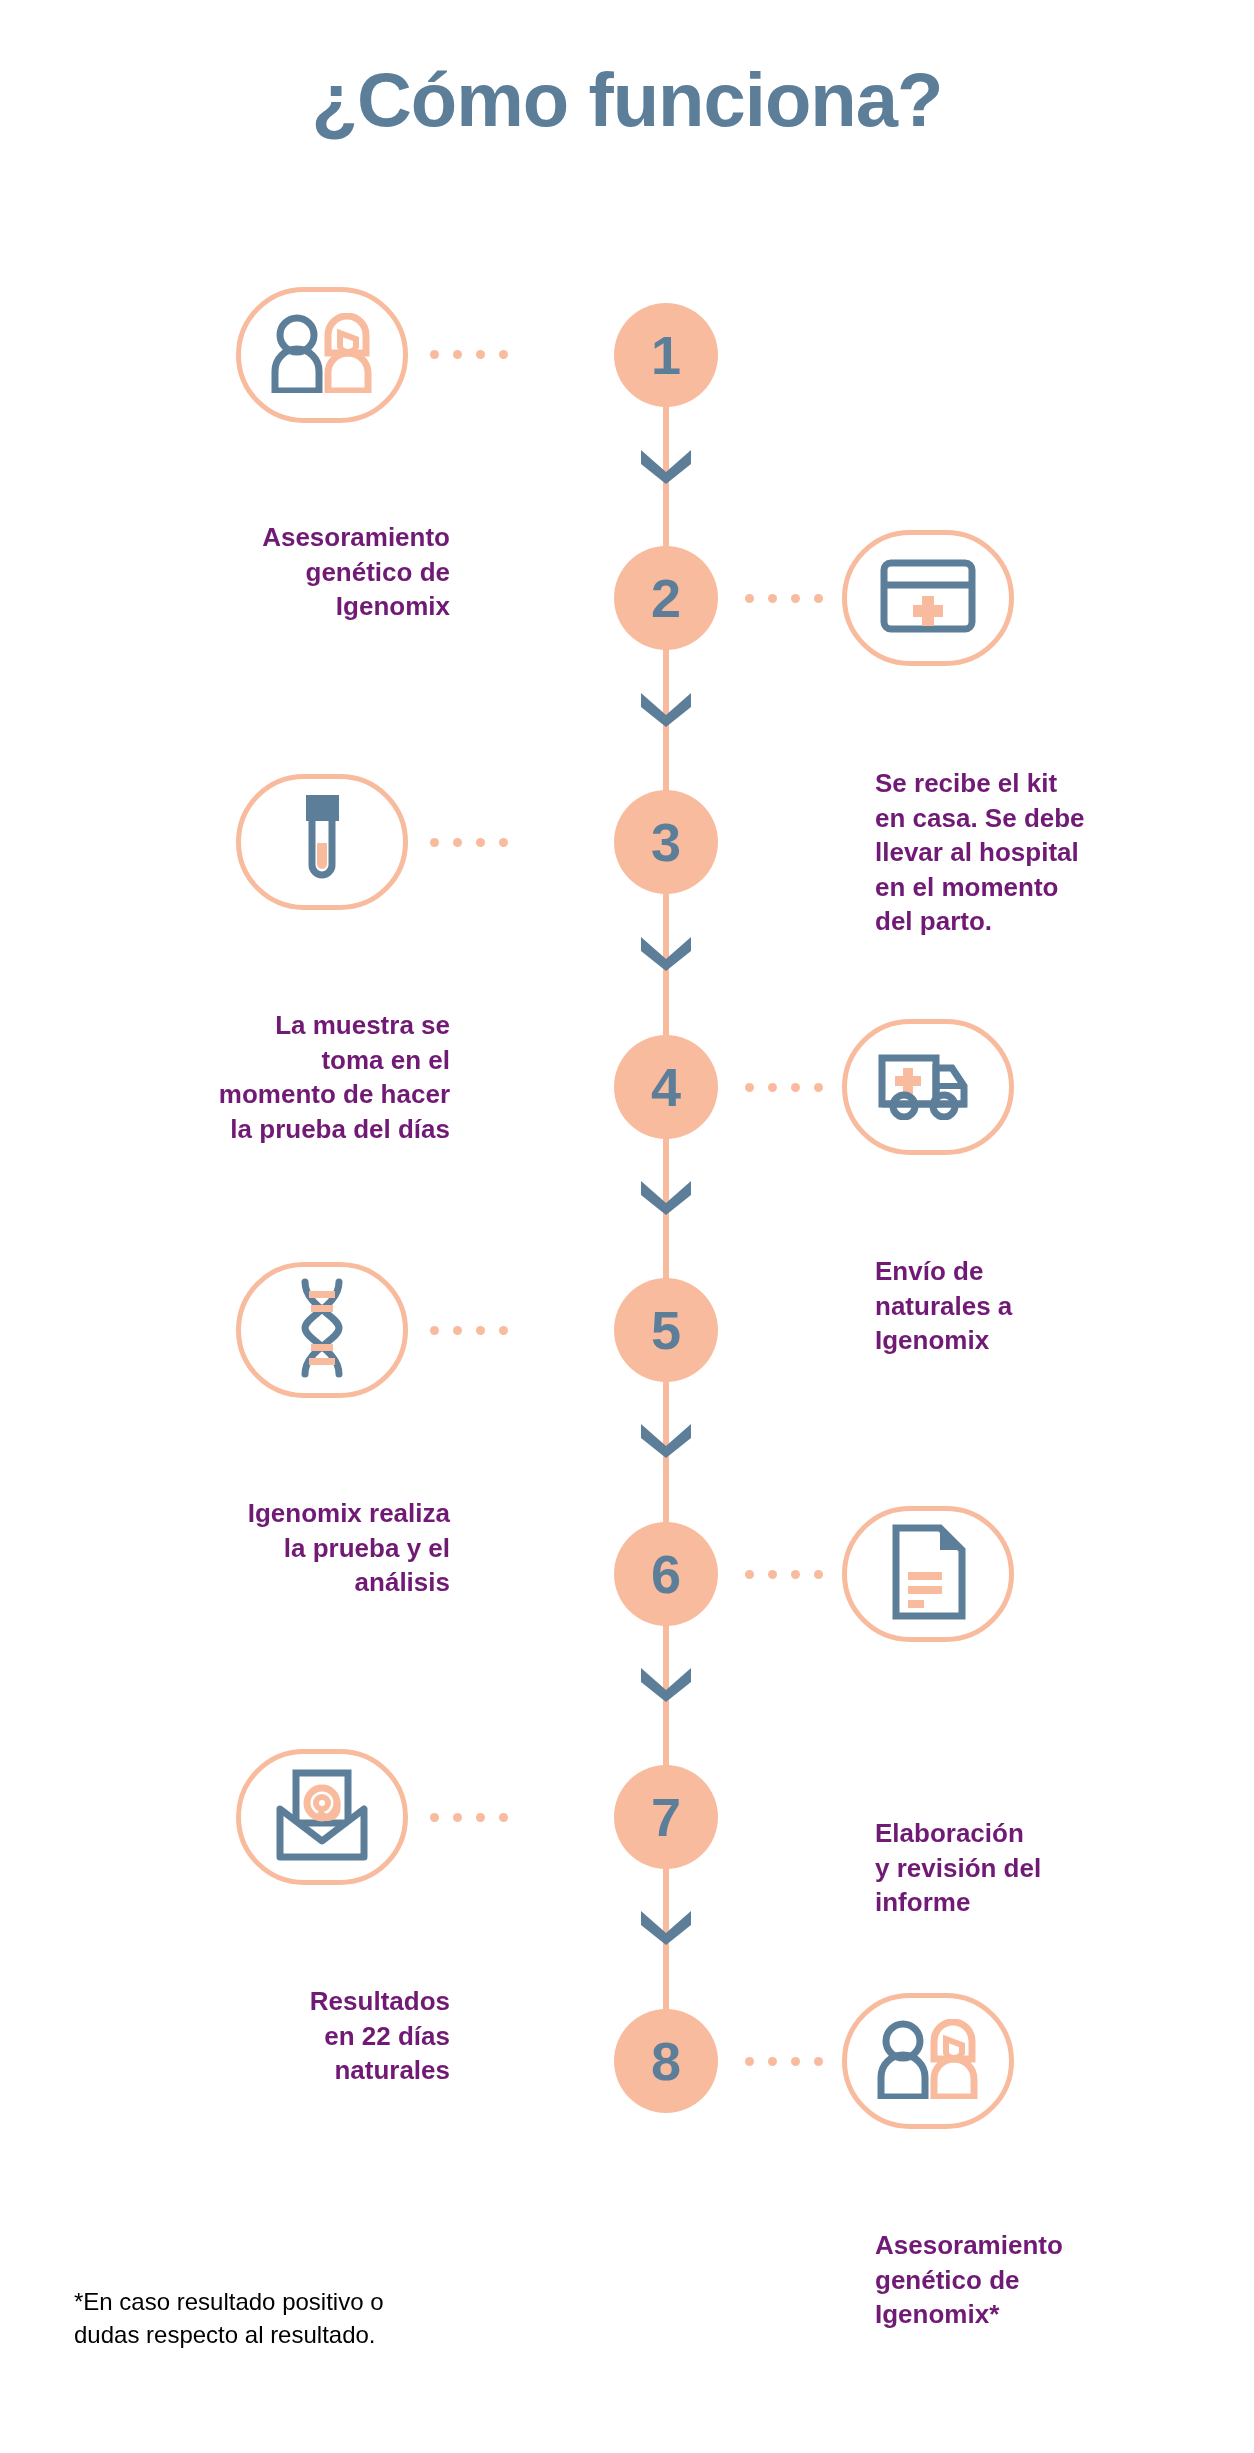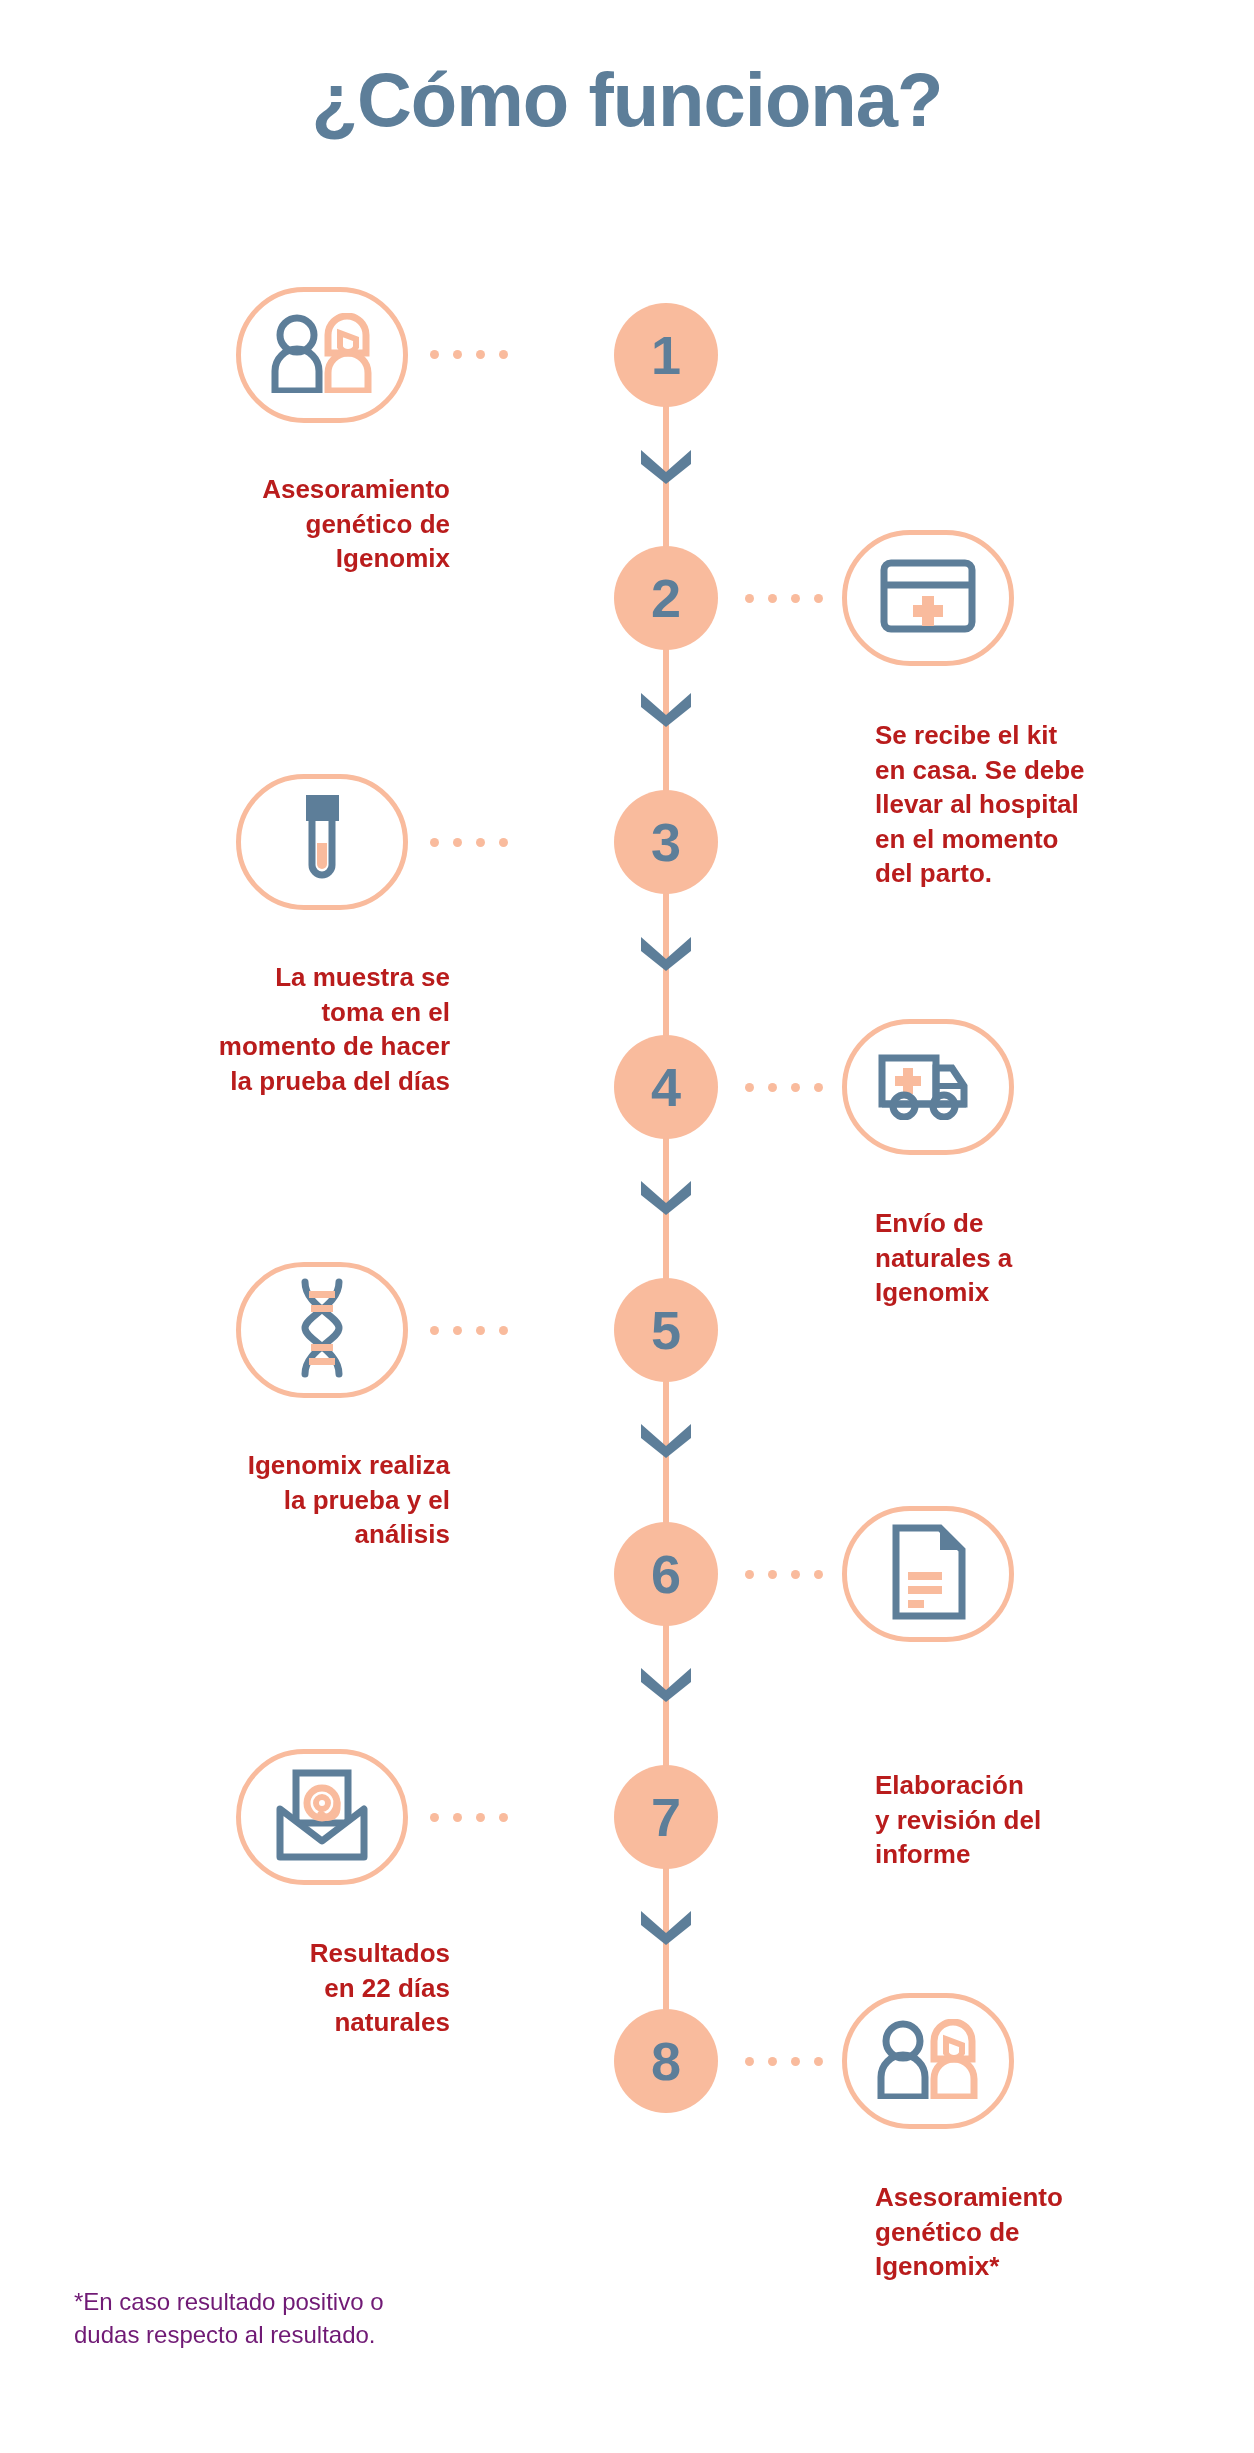--- a/index.html
+++ b/index.html
@@ -74,34 +74,35 @@
     display: block;
     width: 9px; height: 9px;
     border-radius: 50%;
     background: #f9bb9d;
   }
   .dots.left  { left: 430px; }
   .dots.right { left: 745px; }
   
   .caption {
     position: absolute;
-    color: #b91c1c;
+    color: #701a75;
     font-size: 26px;
     font-weight: bold;
     line-height: 1.33;
     white-space: pre-line;
+    margin-top: 48px;
   }
   .caption.left  { left: 100px; width: 350px; text-align: right; }
   .caption.right { left: 875px; width: 330px; text-align: left; }
   
   #footnote {
     position: absolute;
     left: 74px; top: 2285px;
     width: 450px;
-    color: #701a75;
+    color: #000000;
     font-size: 24px;
     line-height: 1.38;
     white-space: pre-line;
   }
 </style>
 </head>
 <body>
 
 <div id="page-title">¿Cómo funciona?</div>
 

